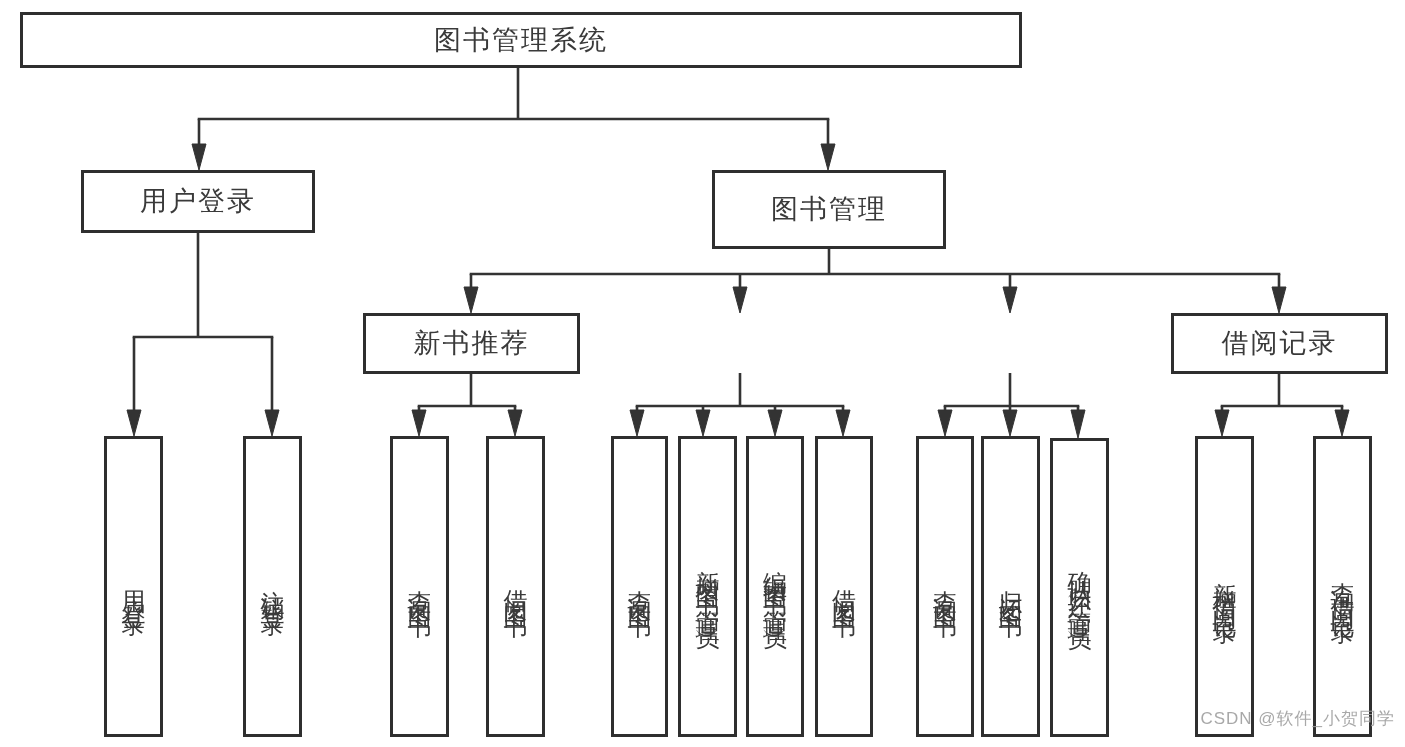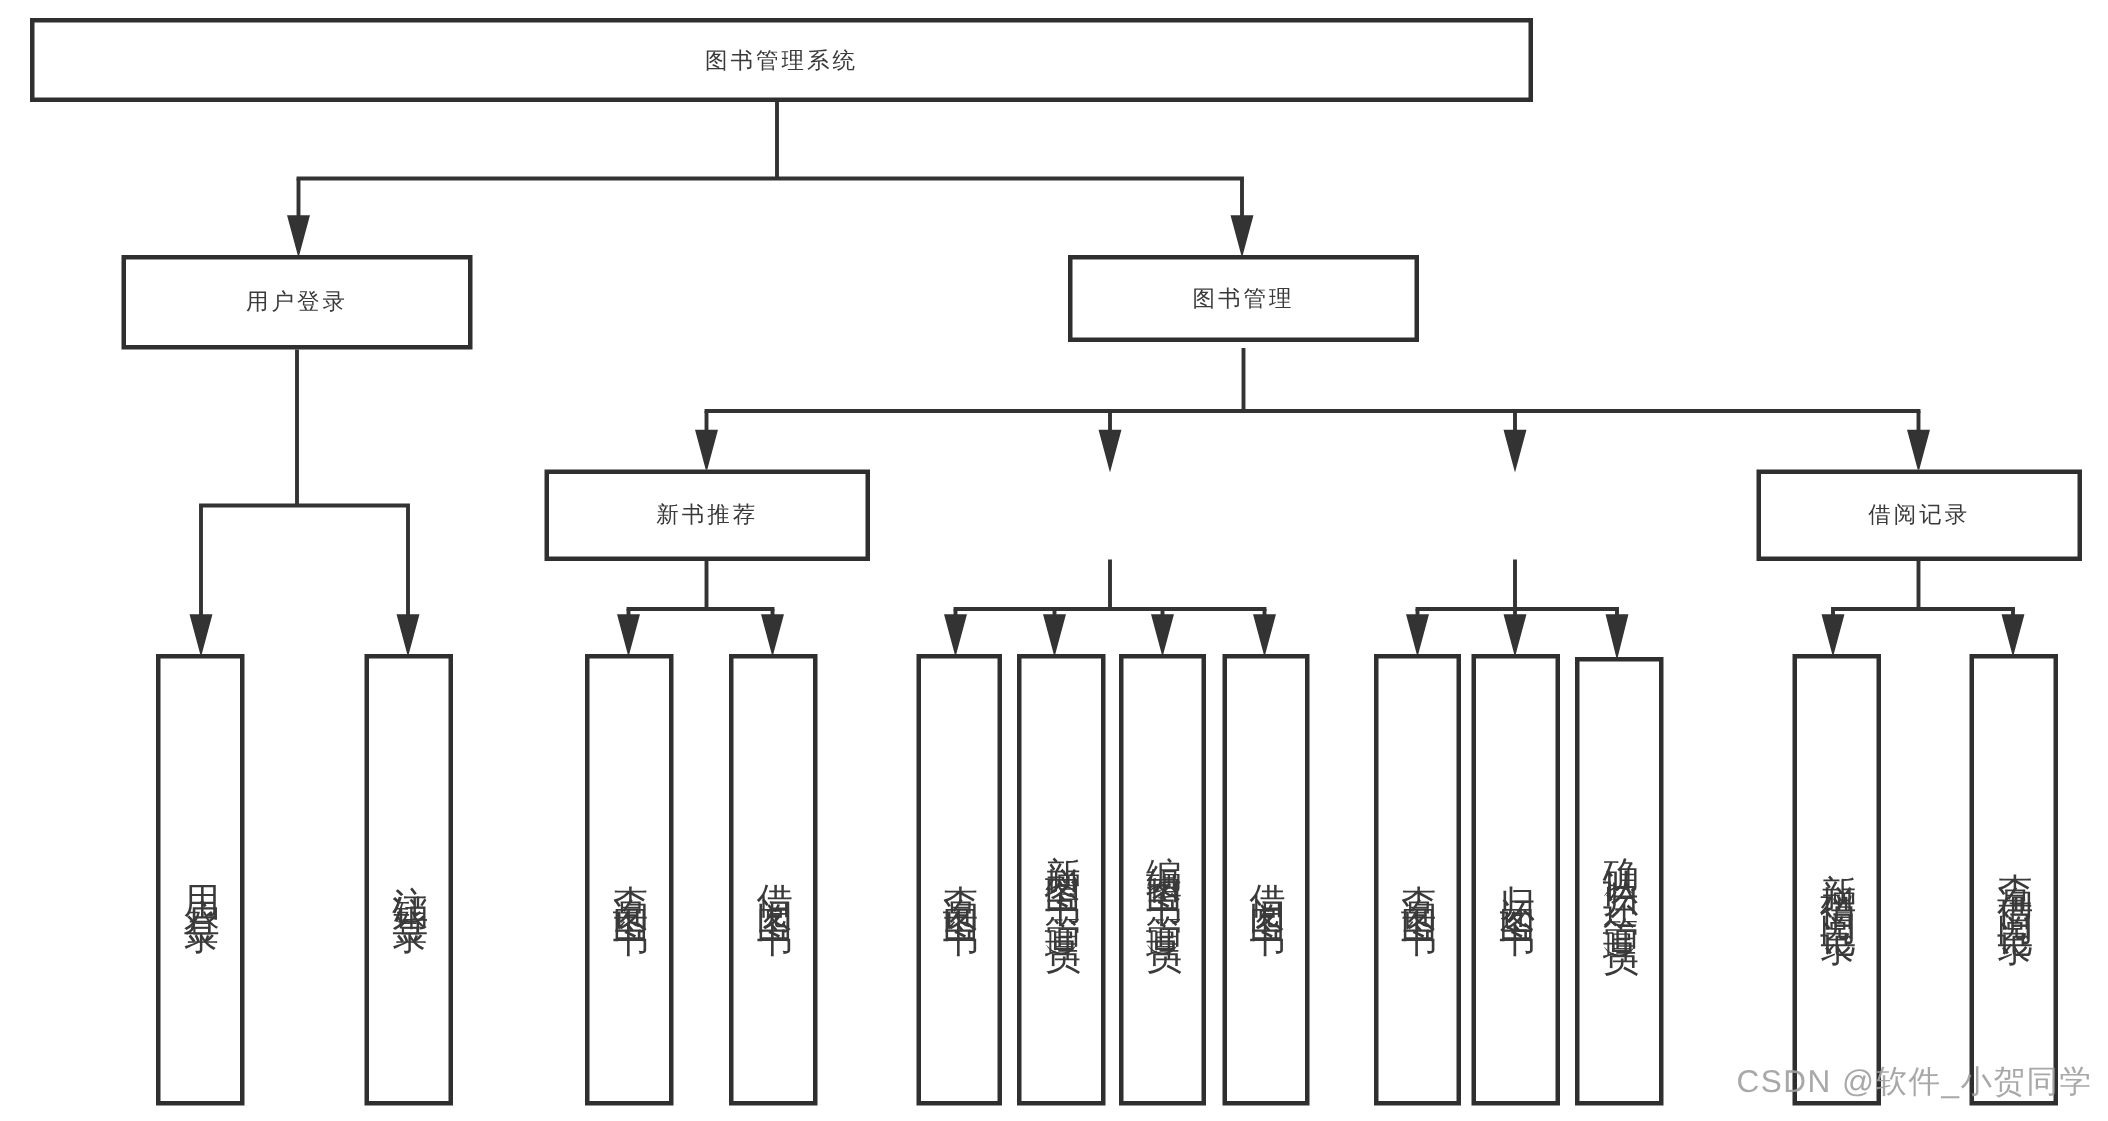--- a/index.html
+++ b/index.html
@@ -24,38 +24,38 @@
     box-sizing: border-box;
     background: #ffffff;
     border: 3px solid #2f2f2f;
     display: flex;
     align-items: center;
     justify-content: center;
     color: #3a3a3a;
     z-index: 2;
   }
   .box.h span {
-    font-size: 15px;
+    font-size: 27px;
     letter-spacing: 2px;
     line-height: 1;
     white-space: nowrap;
   }
   .box.v { top: 436px; height: 301px; }
   .box.v span {
     writing-mode: vertical-rl;
     text-orientation: mixed;
     font-size: 24px;
     letter-spacing: 8px;
     line-height: 1;
   }
   .watermark {
     position: absolute;
     right: 10px;
     top: 707px;
-    font-size: 21px;
+    font-size: 17px;
     letter-spacing: 1px;
     color: rgba(158, 158, 158, 0.9);
     z-index: 5;
     white-space: nowrap;
   }
 </style>
 </head>
 <body>
 
 <div class="canvas">
@@ -122,21 +122,21 @@
     <polygon points="1335,410 1349,410 1342,436"></polygon>
   </svg>
 
   <div class="box h" style="left:20px; top:12px; width:1002px; height:56px;">
     <span>图书管理系统</span>
   </div>
 
   <div class="box h" style="left:81px; top:170px; width:234px; height:63px;">
     <span>用户登录</span>
   </div>
-  <div class="box h" style="left:712px; top:170px; width:234px; height:58px;">
+  <div class="box h" style="left:712px; top:170px; width:234px; height:79px;">
     <span>图书管理</span>
   </div>
 
   <div class="box h" style="left:363px; top:313px; width:217px; height:61px;">
     <span>新书推荐</span>
   </div>
   <div class="box h" style="left:1171px; top:313px; width:217px; height:61px;">
     <span>借阅记录</span>
   </div>
 

